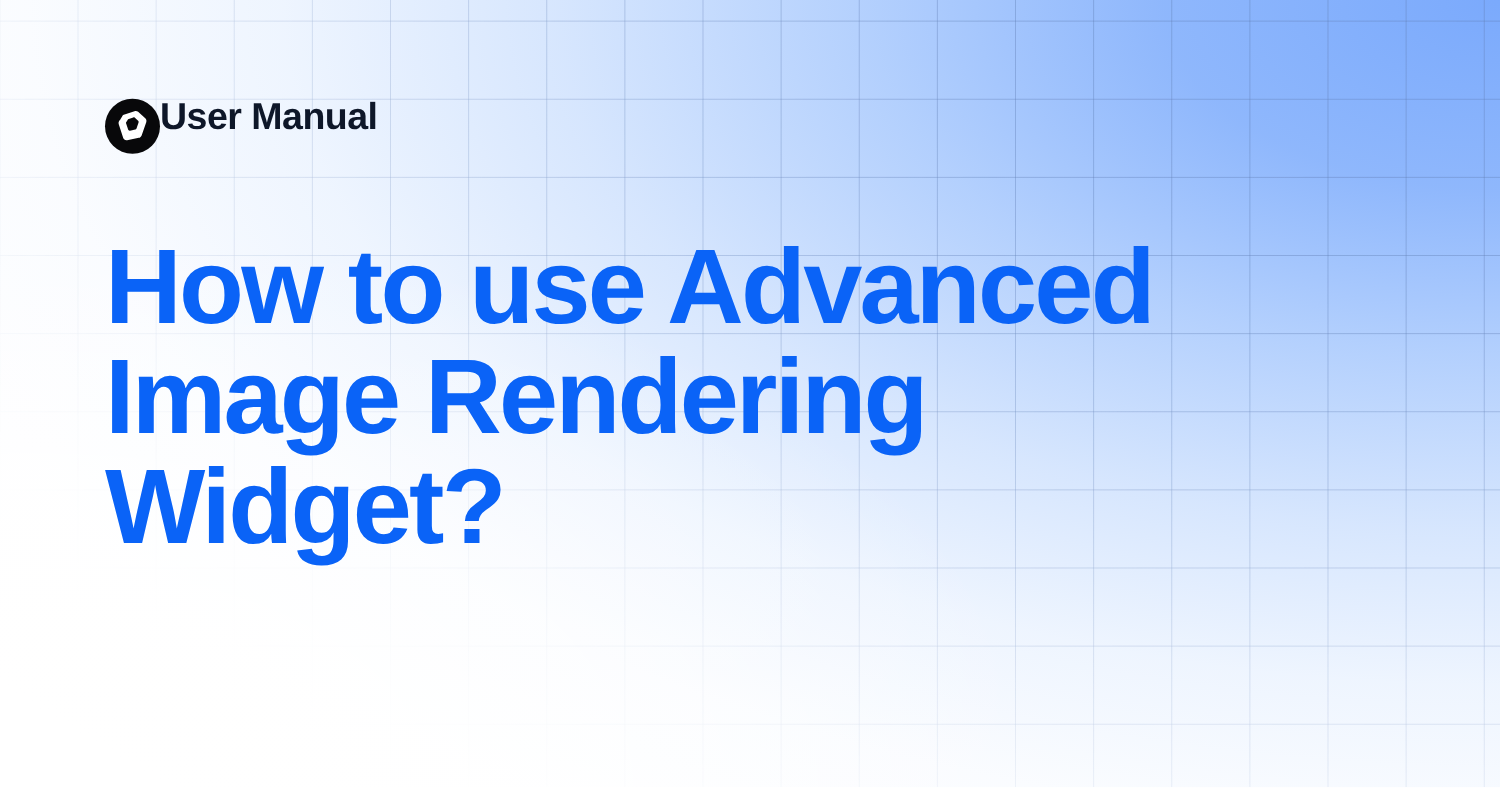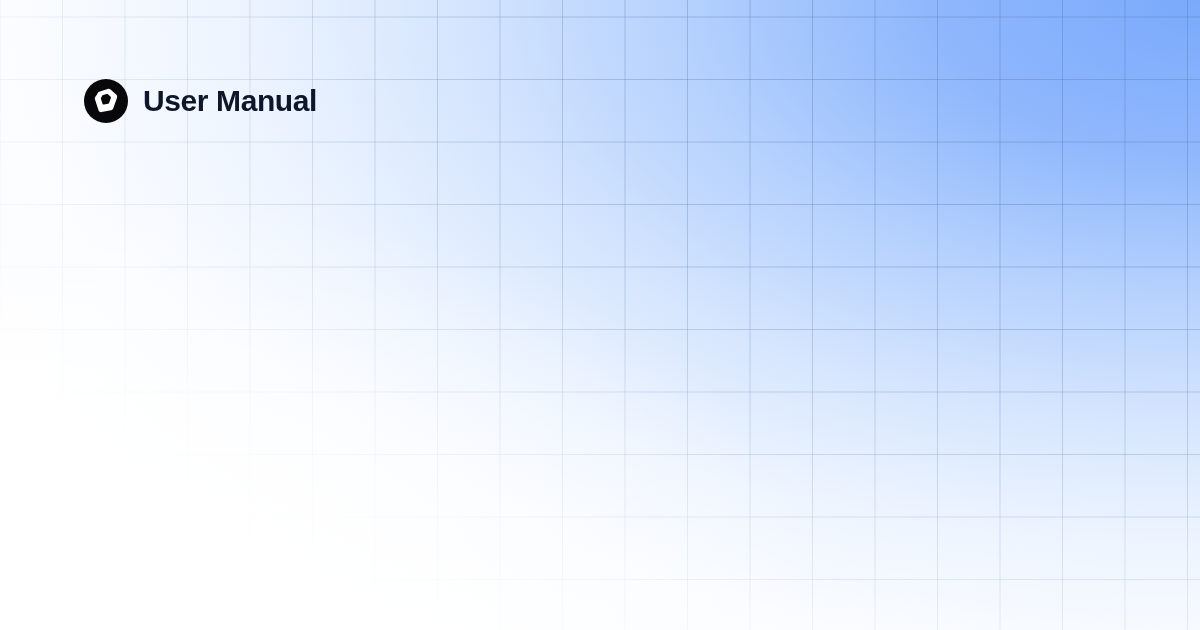--- a/index.html
+++ b/index.html
@@ -88,22 +88,21 @@
   .content {
     position: absolute;
     inset: 0;
   }
 
   .brand {
     position: absolute;
     left: 84px;
     top: 79px;
     display: flex;
-    align-items: center;
-    gap: 15px;
+    align-items: flex-start;
   }
 
   .brand-logo {
     width: 44px;
     height: 44px;
     border-radius: 50%;
     background: #08080a;
     display: flex;
     align-items: center;
     justify-content: center;
@@ -162,16 +161,19 @@
     <div class="brand">
       <span class="brand-logo">
         <svg width="24" height="26" viewBox="0 0 24 26" aria-hidden="true">
           <path d="M4.4 4.0 L13.6 0.9 C14.6 0.55 15.7 0.75 16.5 1.45 L22.2 6.6 C23.1 7.4 23.4 8.6 23.0 9.7 L19.3 20.3 C18.95 21.3 18.1 22.05 17.05 22.25 L7.7 24.1 C6.3 24.4 4.95 23.6 4.5 22.25 L1.0 11.4 C0.6 10.15 1.0 8.8 2.0 8.0 Z" fill="#ffffff"></path>
           <path d="M8.45 7.35 L12.6 5.95 C13.05 5.8 13.55 5.9 13.9 6.2 L16.5 8.55 C16.9 8.9 17.05 9.45 16.85 9.95 L15.2 14.75 C15.05 15.2 14.65 15.55 14.2 15.65 L9.95 16.5 C9.3 16.65 8.7 16.25 8.5 15.65 L6.9 10.75 C6.7 10.15 6.9 9.55 7.35 9.2 Z" fill="#08080a"></path>
         </svg>
       </span>
       <span class="brand-label">User Manual</span>
     </div>
 
+    <h1 class="title">How to use Advanced
+Image Rendering
+Widget?</h1>
 
 
   </div>
 </div>
 
 </body></html>

